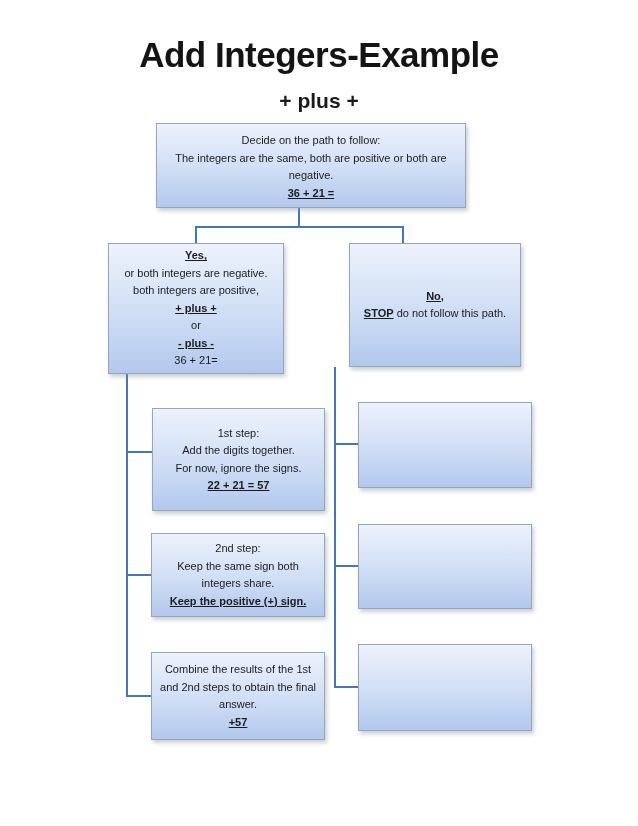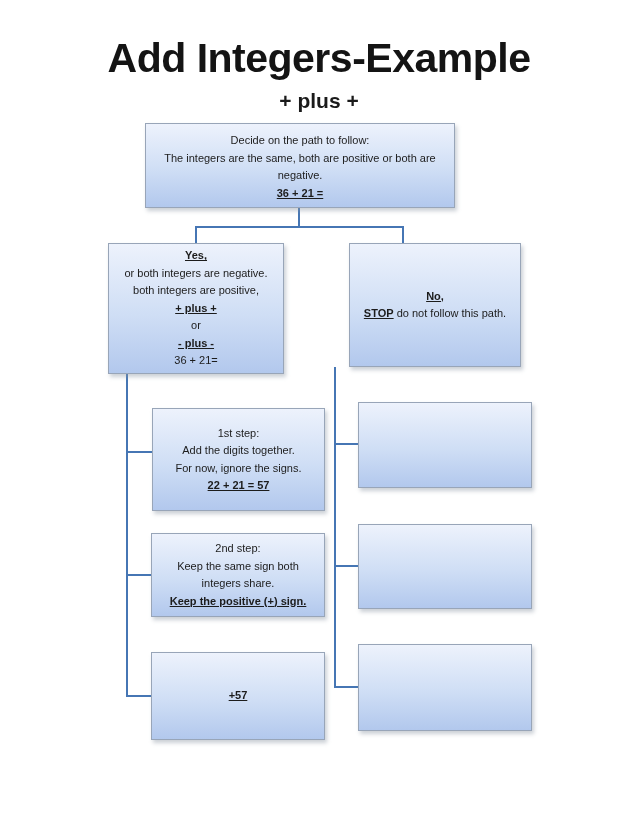--- a/index.html
+++ b/index.html
@@ -6,21 +6,21 @@
   #page{
     position:relative;
     width:638px;height:826px;
     background:#ffffff;
     font-family:"Liberation Sans", sans-serif;
     overflow:hidden;
   }
   #title{
     position:absolute;top:36px;left:0;width:638px;
     text-align:center;
-    font-size:41px;line-height:1.1;
+    font-size:35px;line-height:1.1;
     font-weight:bold;
     color:#141414;
     letter-spacing:-0.5px;
   }
   #subtitle{
     position:absolute;top:89px;left:0;width:638px;
     text-align:center;
     font-size:21px;line-height:1.1;
     font-weight:600;
     color:#1a1a1a;
@@ -60,21 +60,21 @@
   <div class="line" style="left:126px;top:374px;width:2px;height:323px;"></div>
   <div class="line" style="left:128px;top:451px;width:24px;height:2px;"></div>
   <div class="line" style="left:128px;top:574px;width:24px;height:2px;"></div>
   <div class="line" style="left:128px;top:695px;width:24px;height:2px;"></div>
 
   <div class="line" style="left:334px;top:367px;width:2px;height:321px;"></div>
   <div class="line" style="left:336px;top:443px;width:22px;height:2px;"></div>
   <div class="line" style="left:336px;top:565px;width:22px;height:2px;"></div>
   <div class="line" style="left:336px;top:686px;width:22px;height:2px;"></div>
 
-  <div class="fc-box top-align" style="left:145px;top:123px;width:310px;height:85px;">
+  <div class="fc-box top-align" style="left:156px;top:123px;width:310px;height:85px;">
     <div>Decide on the path to follow:</div>
     <div>The integers are the same, both are positive or both are negative.</div>
     <div class="b">36 + 21 =</div>
   </div>
 
   <div class="fc-box" style="left:108px;top:243px;width:176px;height:131px;">
     <div class="b">Yes,</div>
     <div>or both integers are negative.</div>
     <div>both integers are positive,</div>
     <div class="b">+ plus +</div>
@@ -95,20 +95,21 @@
     <div class="b">22 + 21 = 57</div>
   </div>
 
   <div class="fc-box" style="left:151px;top:533px;width:174px;height:84px;">
     <div>2nd step:</div>
     <div>Keep the same sign both integers share.</div>
     <div class="b">Keep the positive (+) sign.</div>
   </div>
 
   <div class="fc-box" style="left:151px;top:652px;width:174px;height:88px;">
+    <div>Combine the results of the 1st and 2nd steps to obtain the final answer.</div>
     <div class="b">+57</div>
   </div>
 
   <div class="fc-box" style="left:358px;top:402px;width:174px;height:86px;"></div>
   <div class="fc-box" style="left:358px;top:524px;width:174px;height:85px;"></div>
   <div class="fc-box" style="left:358px;top:644px;width:174px;height:87px;"></div>
 
 </div>
 
 </body></html>

